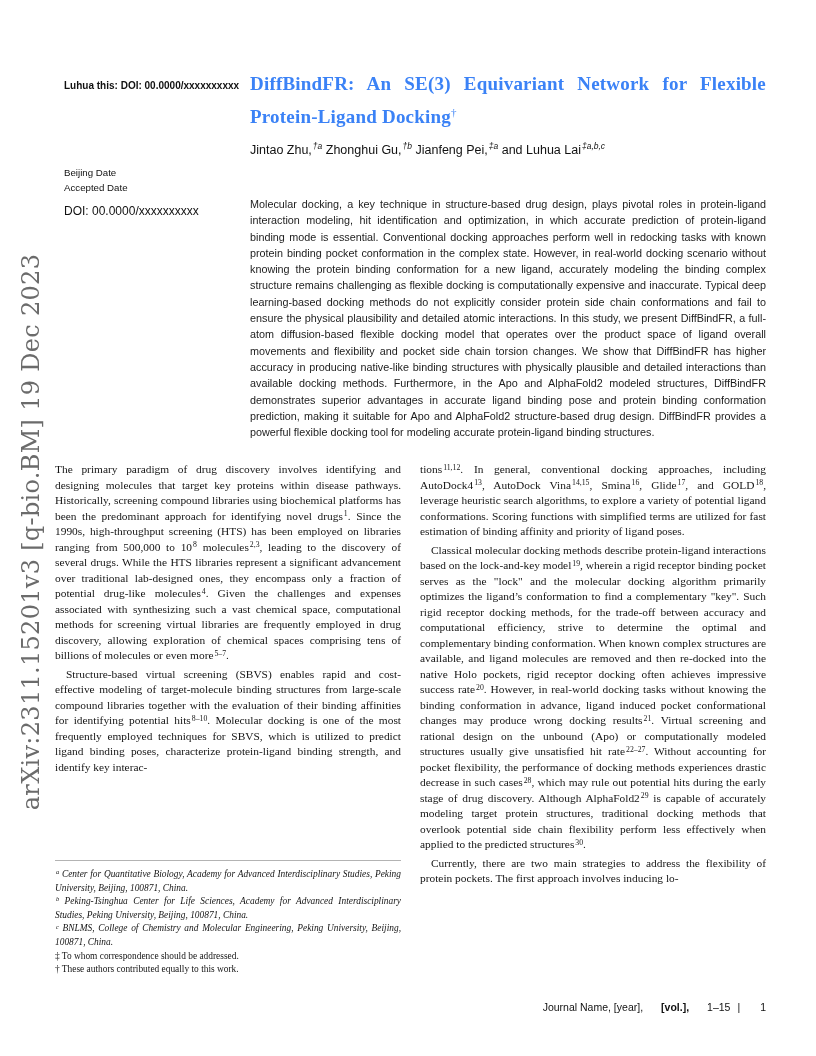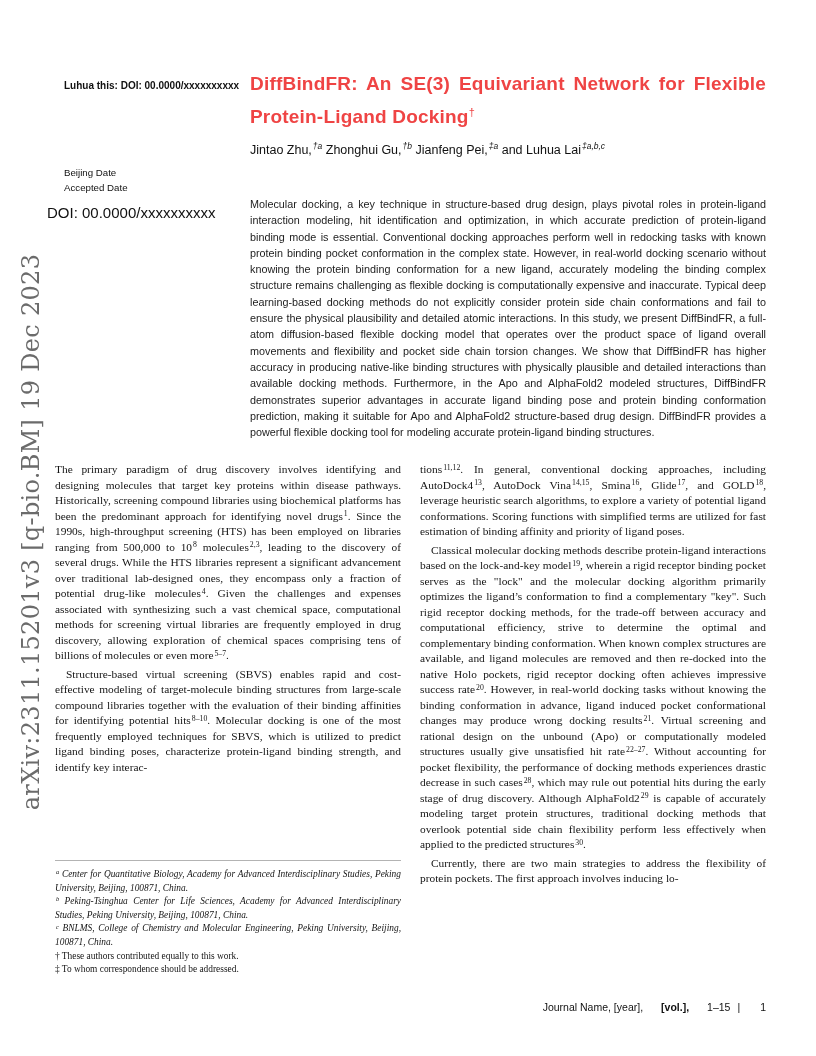--- a/index.html
+++ b/index.html
@@ -30,31 +30,32 @@
   .cite-this {
     position: absolute; left: 64px; top: 80px;
     font-size: 10px; font-weight: bold; color: #111;
     width: 180px;
   }
   .dates {
     position: absolute; left: 64px; top: 166px;
     font-size: 9.7px; line-height: 14.5px; color: #111;
   }
   .doi-line {
-    position: absolute; left: 47px; top: 204px;
-    font-size: 15px; color: #111;
+    position: absolute; left: 64px; top: 204px;
+    font-size: 12px; color: #111;
   }
   
   .title {
     position: absolute; left: 250px; top: 70px;
     width: 516px; margin: 0;
     font-size: 19px; font-weight: bold; line-height: 28px;
-    color: #ef4444;
+    color: #3b82f6;
     text-align: justify;
     letter-spacing: 0.2px;
+    font-family: Liberation Serif, serif;
   }
   .title sup { font-size: 11px; font-weight: normal; }
   .authors {
     position: absolute; left: 250px; top: 141px;
     width: 516px;
     font-size: 12.5px; color: #111;
   }
   .authors sup { font-style: italic; font-size: 8.5px; padding-left: 1px; }
   .abstract {
     position: absolute; left: 250px; top: 196px;
@@ -153,22 +154,22 @@
   </div>
 
   <div class="footnotes">
     <div class="fn-rule"></div>
     <div class="affiliations">
         <div><sup>a</sup> Center for Quantitative Biology, Academy for Advanced Interdisciplinary Studies, Peking University, Beijing, 100871, China.</div>
         <div><sup>b</sup> Peking-Tsinghua Center for Life Sciences, Academy for Advanced Interdisciplinary Studies, Peking University, Beijing, 100871, China.</div>
         <div><sup>c</sup> BNLMS, College of Chemistry and Molecular Engineering, Peking University, Beijing, 100871, China.</div>
       </div>
     <div class="fn-notes">
+        <div>‡ To whom correspondence should be addressed.</div>
         <div>† These authors contributed equally to this work.</div>
-        <div>‡ To whom correspondence should be addressed.</div>
       </div>
   </div>
 
   <div class="footer">
     <span>Journal Name, [year],</span><span class="bold">[vol.],</span><span>1–15</span><span class="sep">|</span><span>1</span>
   </div>
 
 </div>
 
 </body></html>

